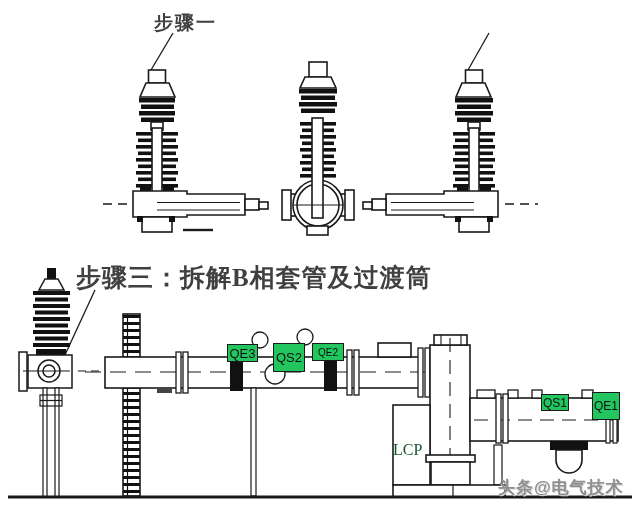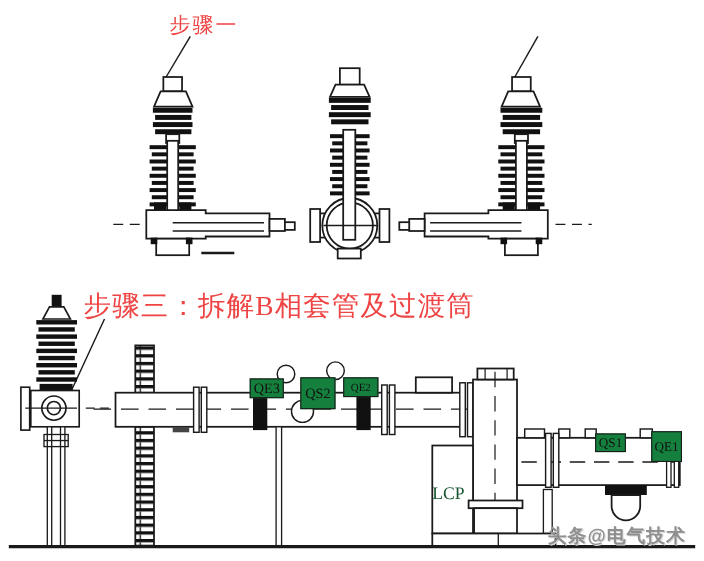--- a/index.html
+++ b/index.html
@@ -1,23 +1,23 @@
 <!DOCTYPE html>
 <html><head>
 <meta charset="utf-8">
 <style>
   html,body{margin:0;padding:0;background:#fff;}
   #stage{position:relative;width:640px;height:510px;background:#ffffff;overflow:hidden;
          font-family:"Liberation Serif","DejaVu Serif",serif;}
   svg{position:absolute;left:0;top:0;}
-  .step-label{position:absolute;font-weight:400;color:#ef4444;white-space:nowrap;
+  .step-label{position:absolute;font-weight:700;color:#404040;white-space:nowrap;
               letter-spacing:2px;font-family:"Liberation Serif","DejaVu Serif",serif;}
-  .label-box{position:absolute;background:#15803d;border:1.5px solid #1a1a1a;
+  .label-box{position:absolute;background:#22c55e;border:1.5px solid #1a1a1a;
              display:flex;align-items:center;justify-content:center;
-             color:#111;font-family:Liberation Serif, serif;
+             color:#111;font-family:Liberation Sans, sans-serif;
              box-sizing:border-box;}
   .plain-label{position:absolute;color:#14532d;text-align:left;
                font-family:"Liberation Serif","DejaVu Serif",serif;}
   .watermark{position:absolute;font-weight:bold;color:#8f8f8f;
              text-shadow:1px 1px 0 #d6d6d6;letter-spacing:1px;white-space:nowrap;
              font-family:"Liberation Sans","DejaVu Sans",sans-serif;text-align:center;}
 </style>
 </head>
 <body>
 

